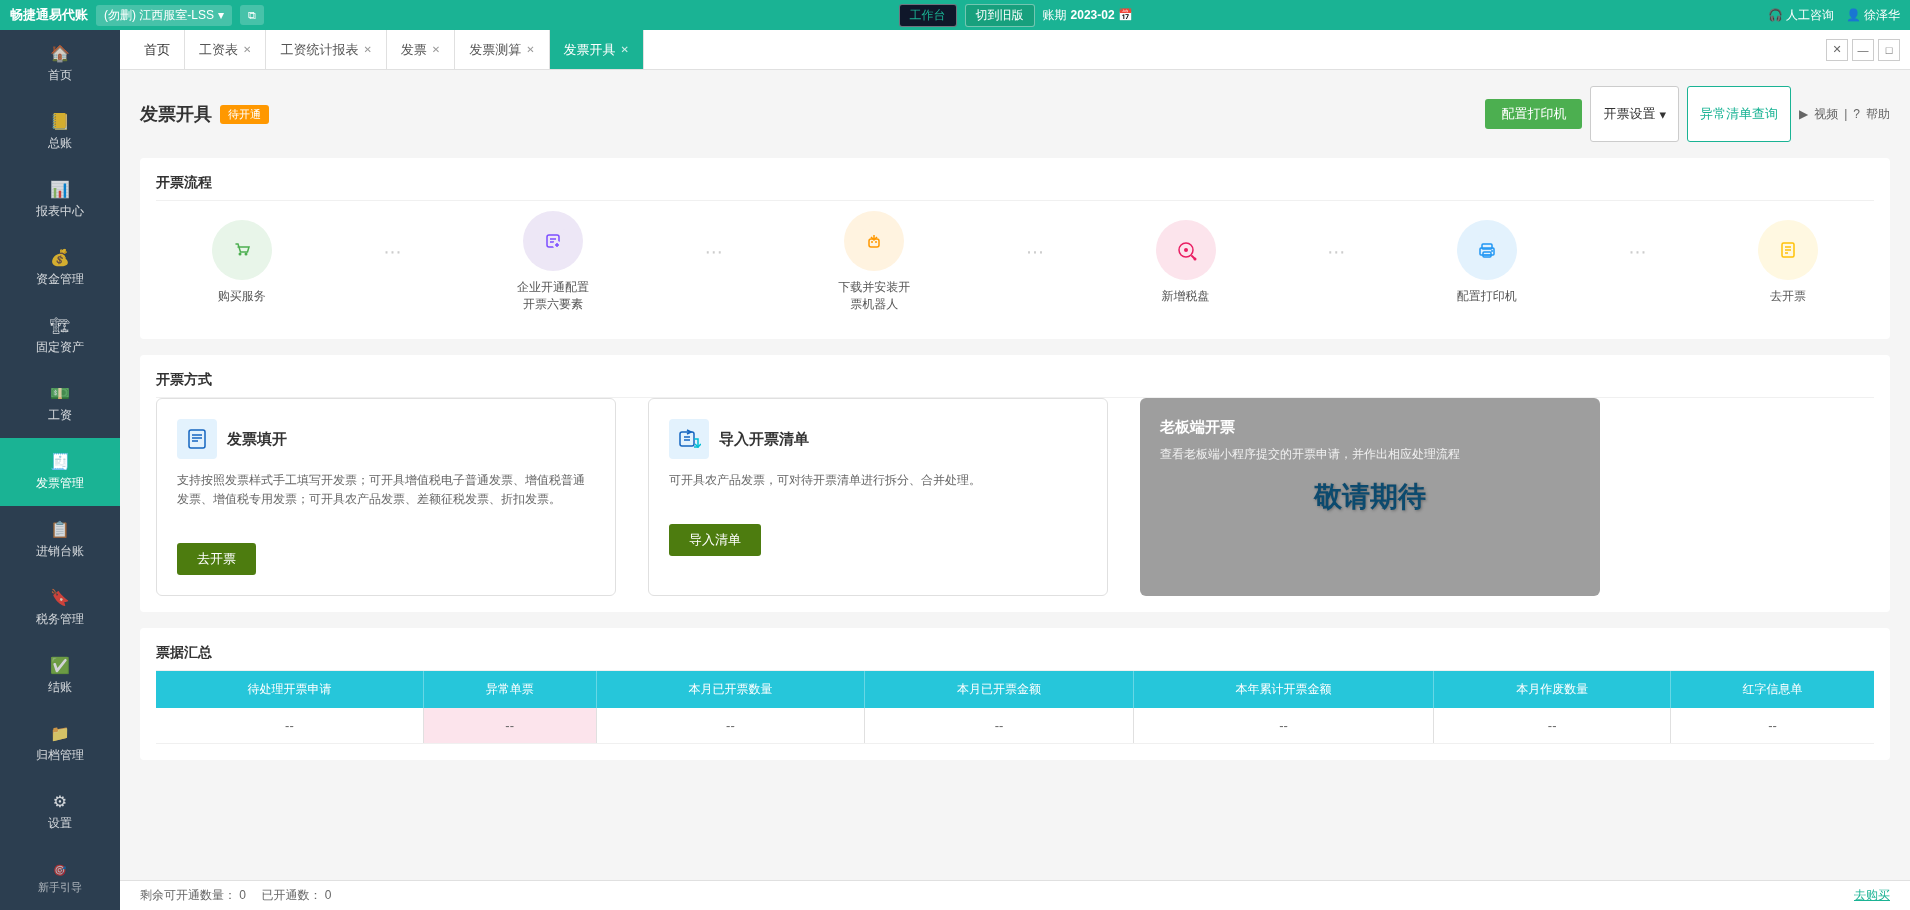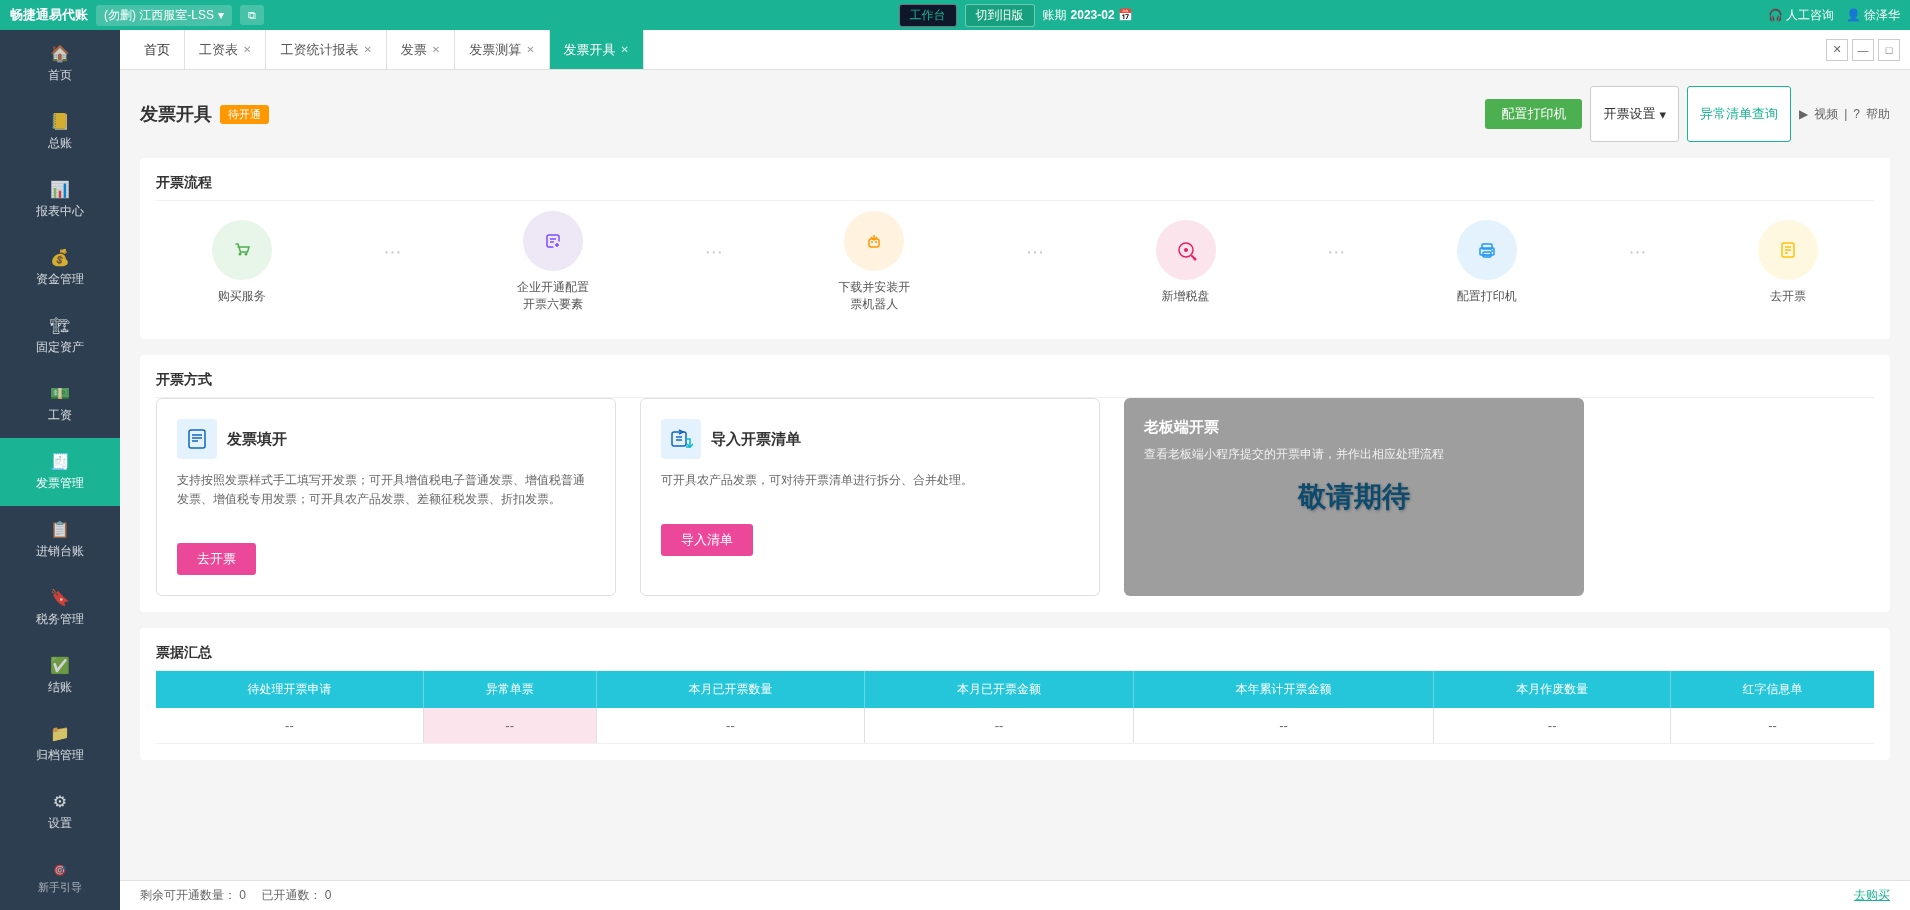--- a/index.html
+++ b/index.html
@@ -67,27 +67,27 @@
     .process-arrow { color: #ccc; font-size: 18px; margin-top: -20px; }
 
     .icon-buy { background: #e8f5e9; color: #4caf50; }
     .icon-config { background: #ede7f6; color: #7c4dff; }
     .icon-download { background: #fff3e0; color: #ff9800; }
     .icon-taxdisk { background: #fce4ec; color: #e91e63; }
     .icon-printer { background: #e3f2fd; color: #2196f3; }
     .icon-invoice { background: #fff8e1; color: #ffc107; }
 
     
-    .invoice-methods { display: flex; gap: 24px; }
+    .invoice-methods { display: flex; gap: 32px; }
     .invoice-card { flex: 1; border: 1px solid #e0e0e0; border-radius: 6px; padding: 20px; position: relative; max-width: 460px; }
     .invoice-card-header { display: flex; align-items: center; gap: 10px; margin-bottom: 12px; }
     .invoice-card-icon { width: 40px; height: 40px; background: #e3f2fd; border-radius: 4px; display: flex; align-items: center; justify-content: center; font-size: 20px; color: #1565c0; }
     .invoice-card-title { font-size: 15px; font-weight: bold; color: #333; }
     .invoice-card-desc { font-size: 12px; color: #666; line-height: 1.6; margin-bottom: 34px; }
-    .invoice-card-btn { background: #ec4899; color: white; border: none; padding: 7px 20px; border-radius: 3px; cursor: pointer; font-size: 13px; }
+    .invoice-card-btn { background: #4d7c0f; color: white; border: none; padding: 7px 20px; border-radius: 3px; cursor: pointer; font-size: 13px; }
 
     .old-platform-card { flex: 0 0 460px; background: #9e9e9e; border-radius: 6px; padding: 20px; display: flex; flex-direction: column; position: relative; overflow: hidden; }
     .old-platform-title { color: white; font-size: 15px; font-weight: bold; margin-bottom: 8px; }
     .old-platform-desc { color: rgba(255,255,255,0.85); font-size: 12px; line-height: 1.6; margin-bottom: 20px; }
     .coming-soon { position: absolute; top: 50%; left: 50%; transform: translate(-50%, -50%); font-size: 28px; font-weight: bold; color: #0c4a6e; text-shadow: 1px 1px 3px rgba(0,0,0,0.3); white-space: nowrap; }
 
     
     .summary-table { width: 100%; border-collapse: collapse; }
     .summary-table th { background: #26c6da; color: white; padding: 10px 8px; text-align: center; font-size: 12px; font-weight: normal; border-right: 1px solid rgba(255,255,255,0.3); }
     .summary-table th:last-child { border-right: none; }

